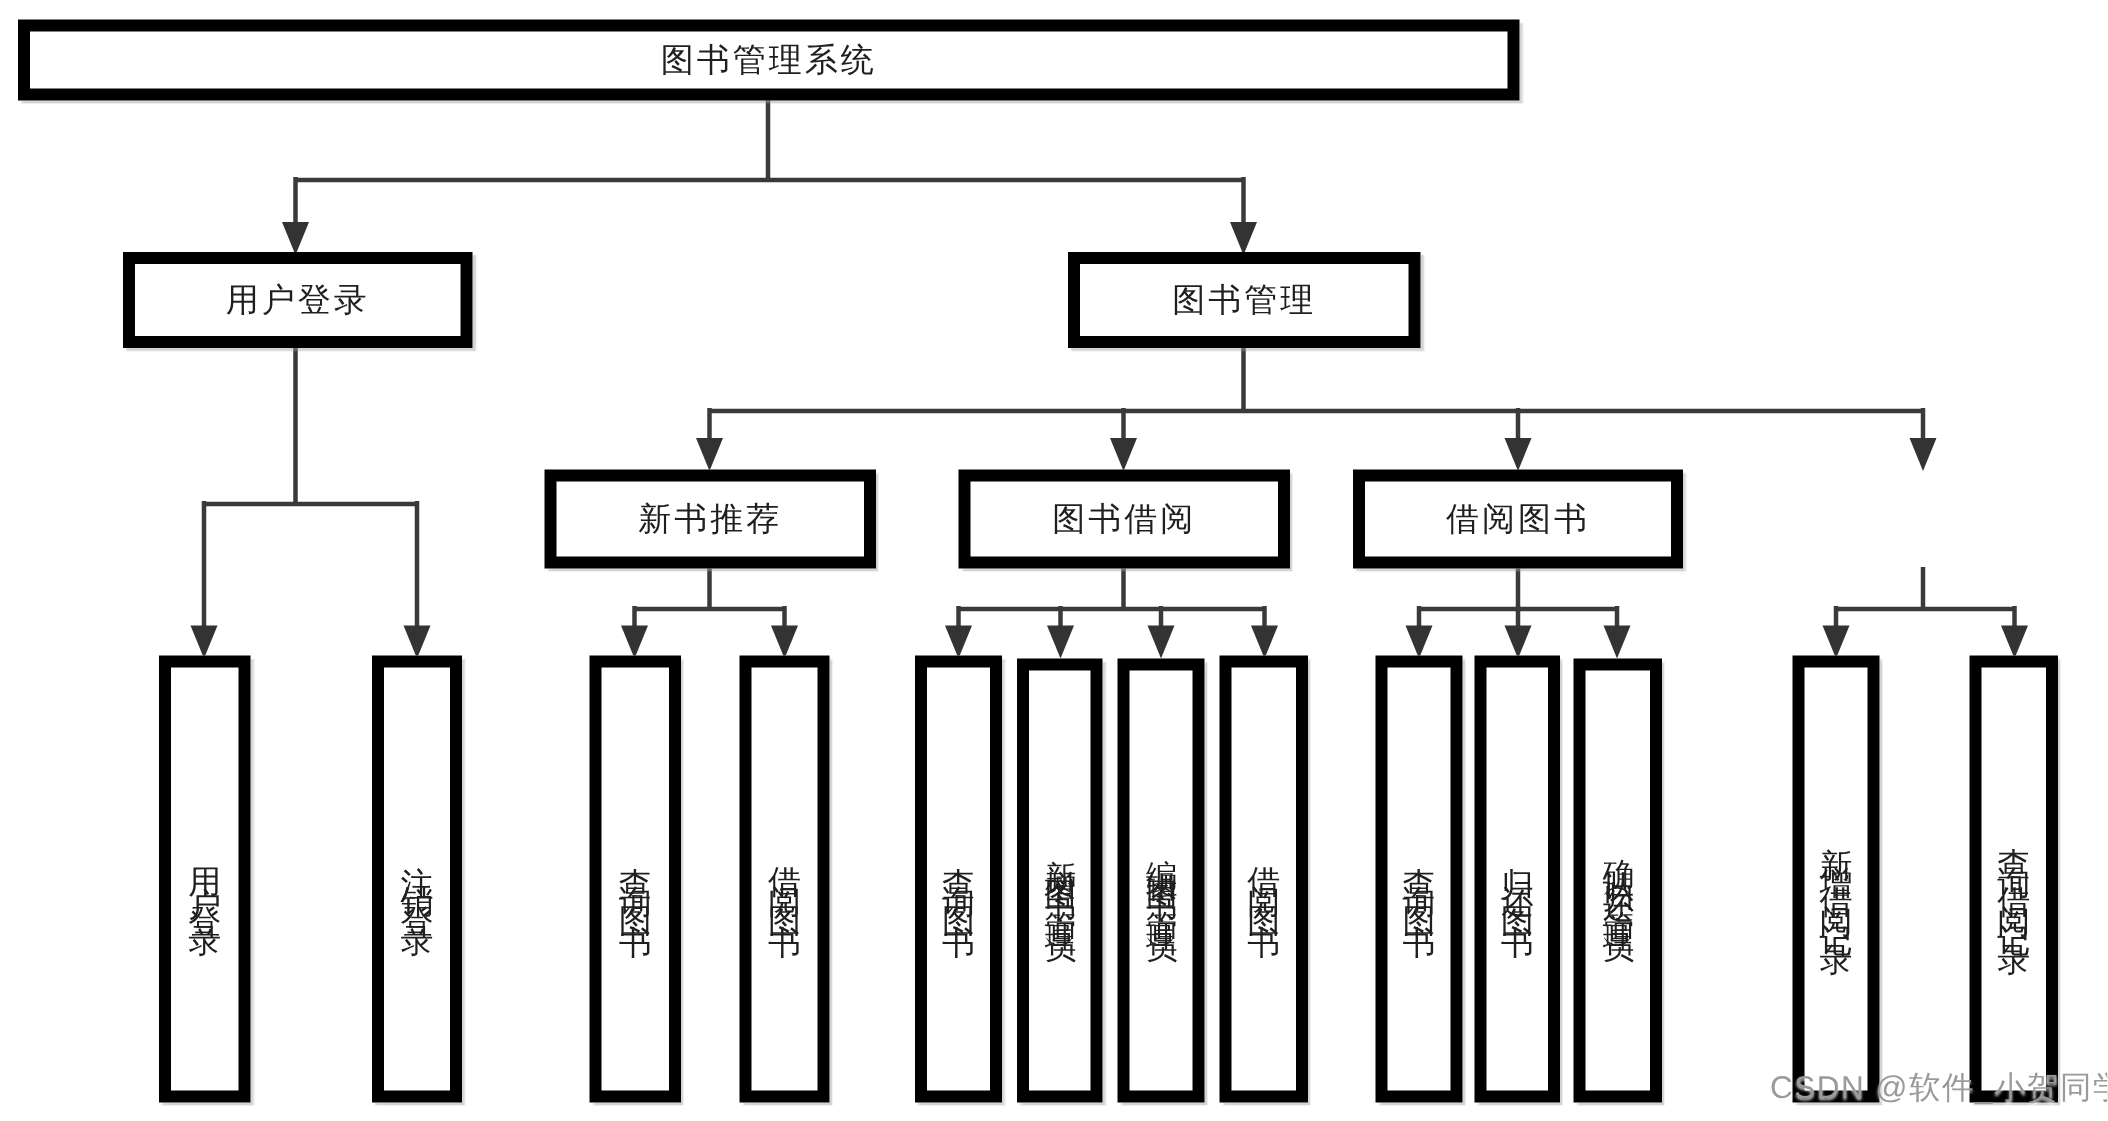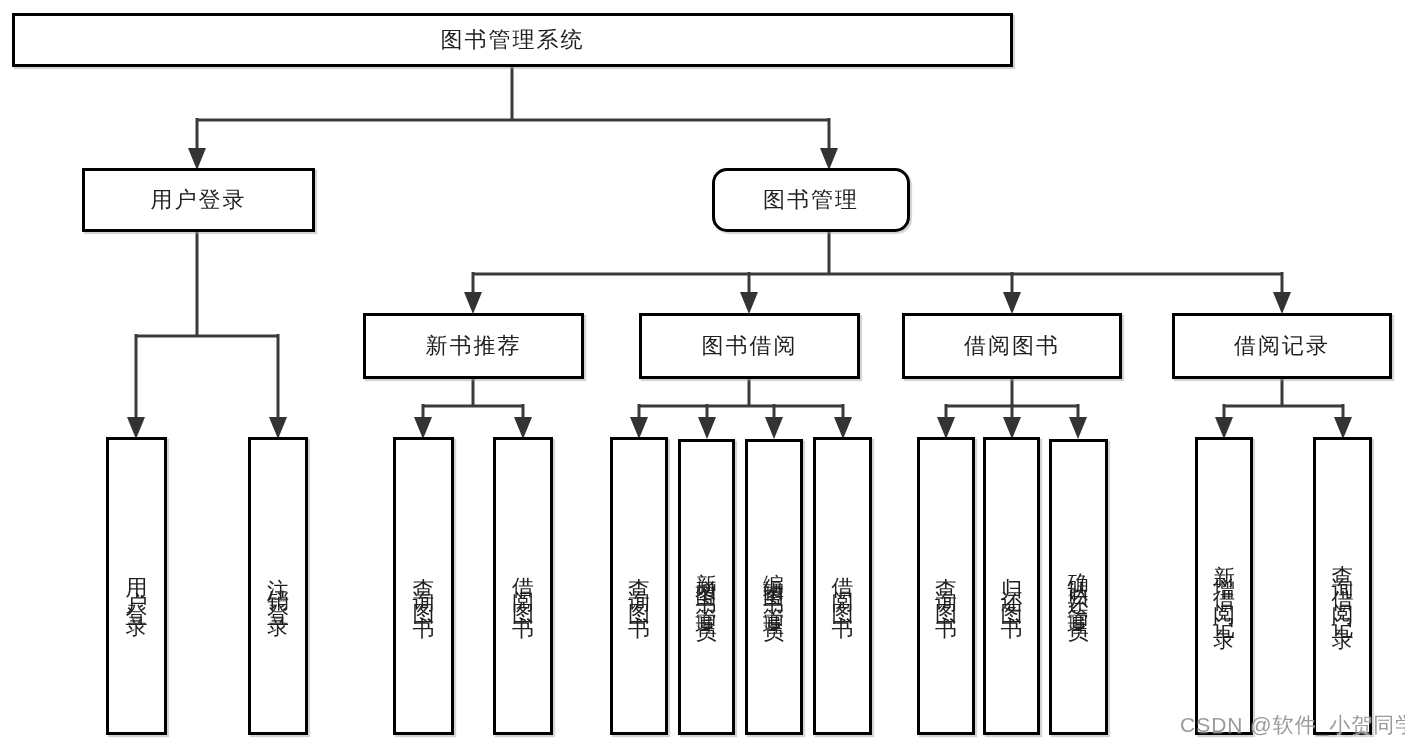--- a/index.html
+++ b/index.html
@@ -18,21 +18,21 @@
   .connectors {
     position: absolute;
     left: 0; top: 0;
     width: 1405px; height: 747px;
     z-index: 1;
   }
   .box {
     position: absolute;
     box-sizing: border-box;
     background: #ffffff;
-    border: 3px solid #000000;
+    border: 8px solid #000000;
     box-shadow: 2px 2px 1px rgba(160,160,160,0.45);
     display: flex;
     align-items: center;
     justify-content: center;
     font-size: 22px;
     color: #1f1f1f;
     letter-spacing: 2px;
     z-index: 2;
     white-space: nowrap;
   }
@@ -125,26 +125,25 @@
       <polygon points="1003,417 1021,417 1012,439"></polygon>
       <polygon points="1069,417 1087,417 1078,439"></polygon>
       <polygon points="1215,417 1233,417 1224,439"></polygon>
       <polygon points="1334,417 1352,417 1343,439"></polygon>
     </g>
   </svg>
 
   <div class="box" style="left:12px; top:13px; width:1001px; height:54px;">图书管理系统</div>
 
   <div class="box" style="left:82px; top:168px; width:233px; height:64px;">用户登录</div>
-  <div class="box" style="left:712px; top:168px; width:198px; height:64px;border-radius:15px;">图书管理</div>
+  <div class="box" style="left:712px; top:168px; width:235px; height:64px;">图书管理</div>
 
   <div class="box" style="left:363px; top:313px; width:221px; height:66px;">新书推荐</div>
   <div class="box" style="left:639px; top:313px; width:221px; height:66px;">图书借阅</div>
   <div class="box" style="left:902px; top:313px; width:220px; height:66px;">借阅图书</div>
-  <div class="box" style="left:1172px; top:313px; width:220px; height:66px;">借阅记录</div>
 
   <div class="box vbox" style="left:106px; top:437px; width:61px; height:298px;">用户登录</div>
   <div class="box vbox" style="left:248px; top:437px; width:60px; height:298px;">注销登录</div>
 
   <div class="box vbox" style="left:393px; top:437px; width:61px; height:298px;">查询图书</div>
   <div class="box vbox" style="left:493px; top:437px; width:60px; height:298px;">借阅图书</div>
 
   <div class="box vbox" style="left:610px; top:437px; width:58px; height:298px;">查询图书</div>
   <div class="box vbox tight" style="left:678px; top:439px; width:57px; height:296px;">新增图书（管理员）</div>
   <div class="box vbox tight" style="left:745px; top:439px; width:58px; height:296px;">编辑图书（管理员）</div>

